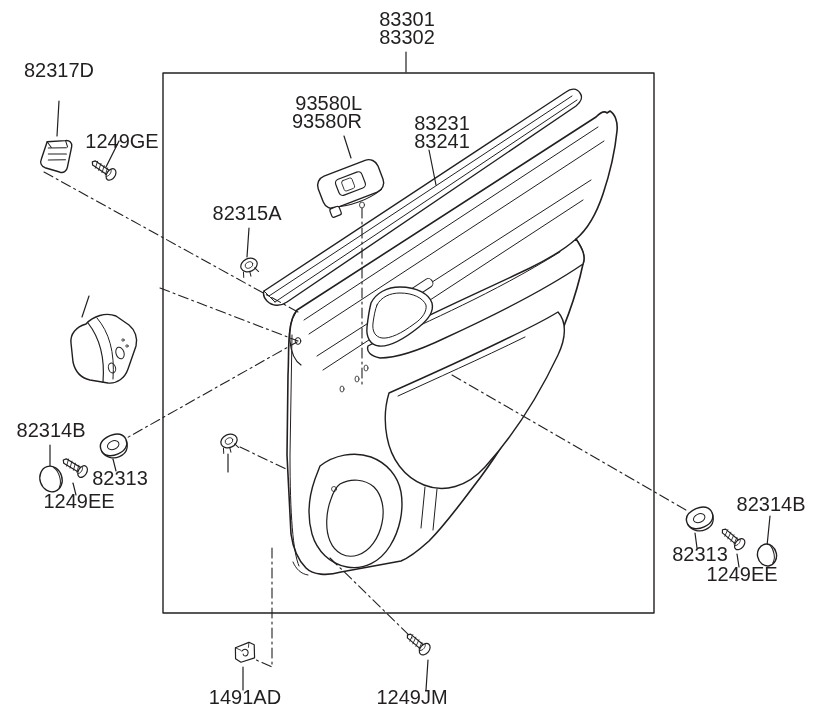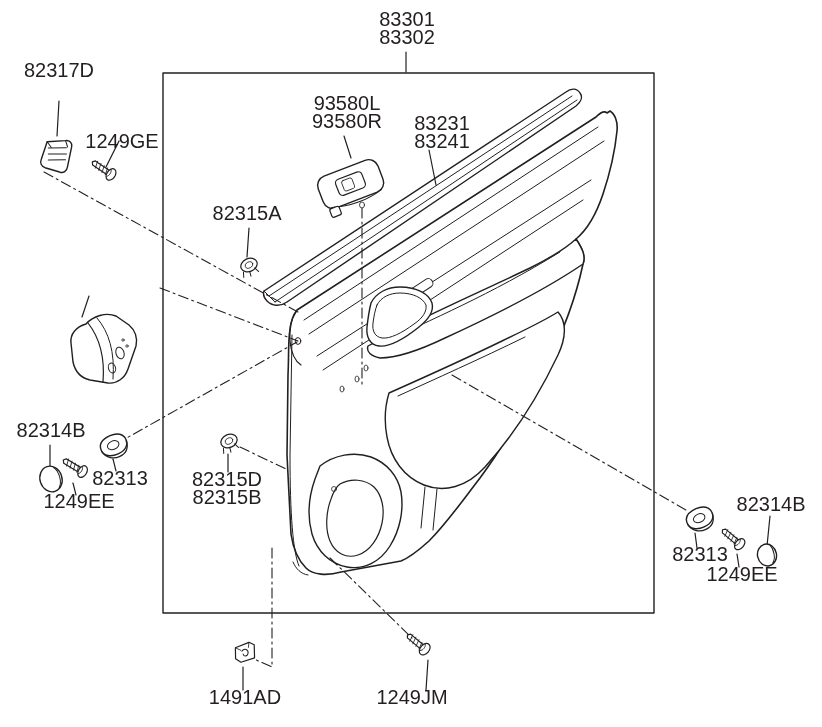--- a/index.html
+++ b/index.html
@@ -9,21 +9,21 @@
   }
   .stage svg{position:absolute;left:0;top:0;}
   
   .ln{stroke:#231f20;fill:none;stroke-linecap:round;stroke-linejoin:round;}
   .s08{stroke-width:.8}.s1{stroke-width:1}.s12{stroke-width:1.2}
   .s14{stroke-width:1.4}.s16{stroke-width:1.6}
   .fw{fill:#ffffff;}
   .dd{stroke-dasharray:10 4 2 4;stroke-width:1.1;}
   .plabel{
     position:absolute;transform:translateX(-50%);
-    font-size:20px;line-height:18px;text-align:center;white-space:nowrap;
+    font-size:20px;line-height:18px;text-align:right;white-space:nowrap;
     color:#231f20;letter-spacing:0;
   }
   .plabel span{display:block;}
 </style>
 </head>
 <body>
 
 <div class="stage">
 
   <svg width="822" height="727" viewBox="0 0 822 727">
@@ -253,44 +253,40 @@
   <div class="plabel" style="left:407px;top:10px">
     <span>83301</span>
     <span>83302</span>
   </div>
   <div class="plabel" style="left:59px;top:61px">
     <span>82317D</span>
   </div>
   <div class="plabel" style="left:122px;top:132px">
     <span>1249GE</span>
   </div>
-  <div class="plabel" style="left:347px;top:94px">
+  <div class="plabel" style="left:327px;top:94px">
     <span>93580L</span>
     <span>93580R</span>
   </div>
   <div class="plabel" style="left:442px;top:114px">
     <span>83231</span>
     <span>83241</span>
   </div>
   <div class="plabel" style="left:247px;top:204px">
     <span>82315A</span>
   </div>
   <div class="plabel" style="left:51px;top:421px">
     <span>82314B</span>
   </div>
   <div class="plabel" style="left:120px;top:469px">
     <span>82313</span>
   </div>
   <div class="plabel" style="left:79px;top:492px">
     <span>1249EE</span>
   </div>
-  <div class="plabel" style="left:227px;top:470px">
-    <span>82315D</span>
-    <span>82315B</span>
-  </div>
   <div class="plabel" style="left:700px;top:545px">
     <span>82313</span>
   </div>
   <div class="plabel" style="left:742px;top:565px">
     <span>1249EE</span>
   </div>
   <div class="plabel" style="left:771px;top:495px">
     <span>82314B</span>
   </div>
   <div class="plabel" style="left:245px;top:688px">

